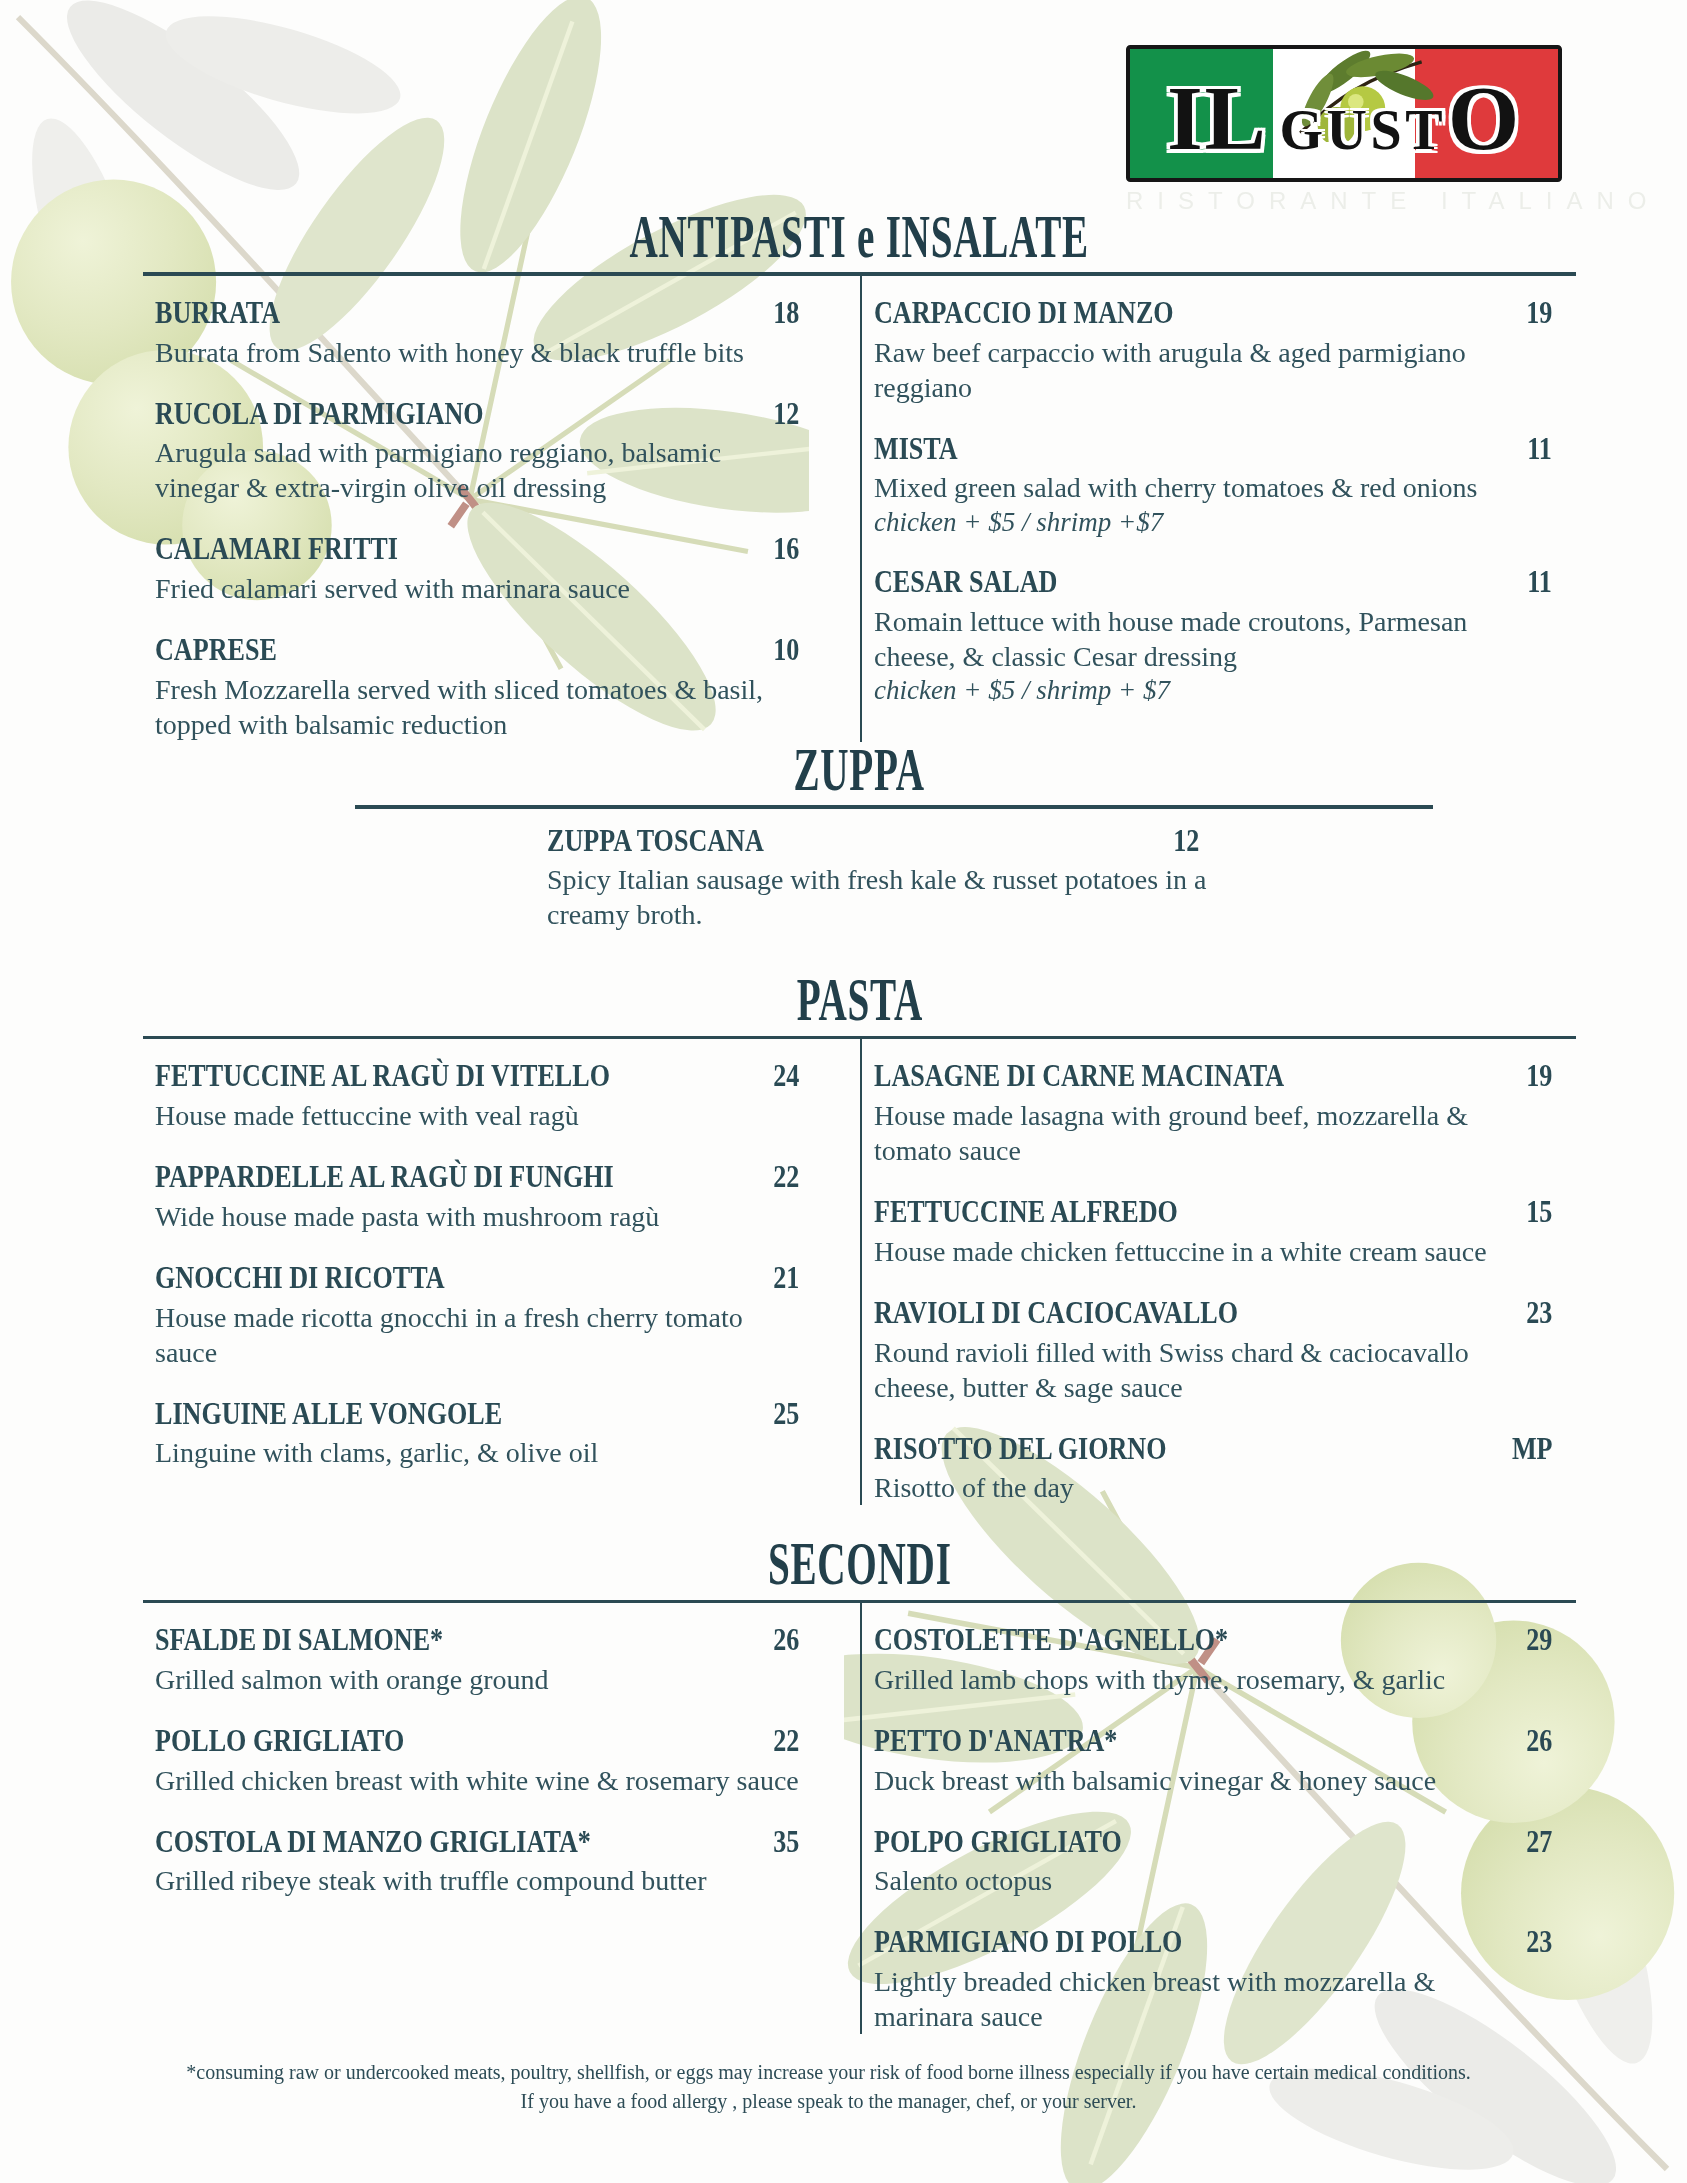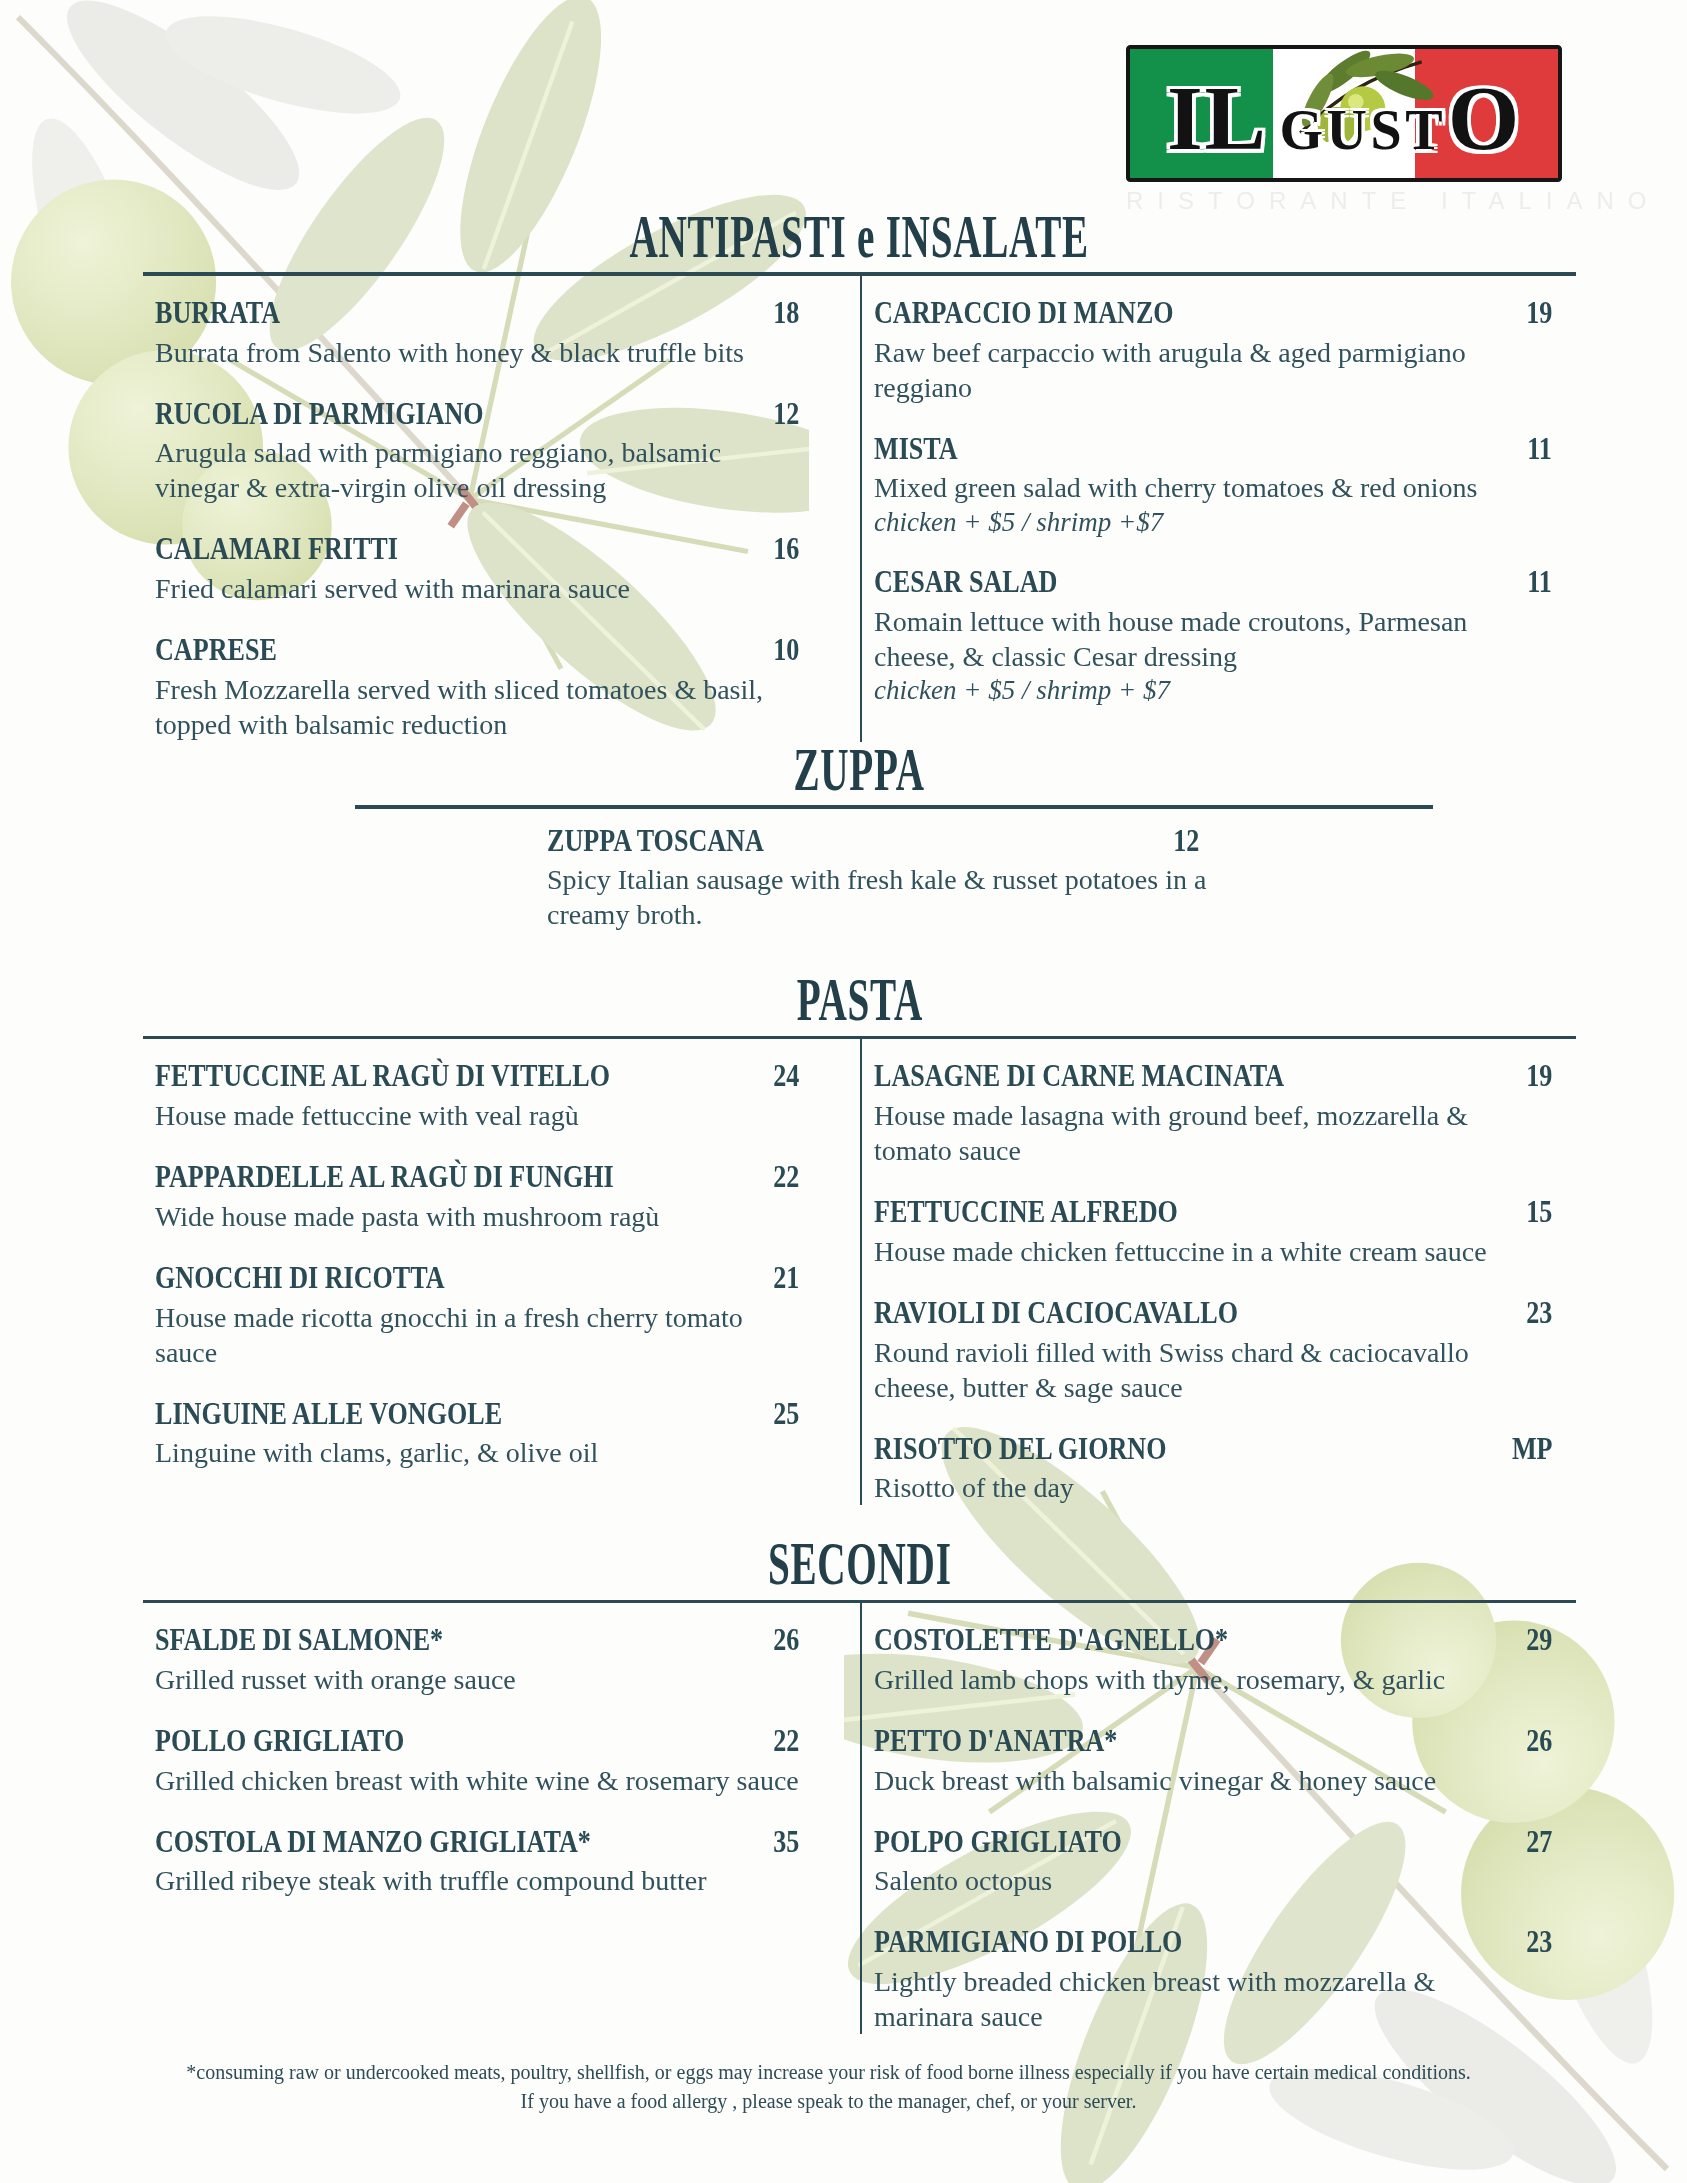--- a/index.html
+++ b/index.html
@@ -275,21 +275,21 @@
     <section class="menu-section">
       <div class="section-title"><span class="stretch">SECONDI</span></div>
       <div class="rule"></div>
       <div class="cols">
         <div class="col col-left">
           <div class="item">
             <div class="item-head">
               <span class="item-name">SFALDE DI SALMONE*</span>
               <span class="item-price">26</span>
             </div>
-            <div class="item-desc">Grilled russet with orange sauce</div>
+            <div class="item-desc">Grilled salmon with orange ground</div>
           </div>
           <div class="item">
             <div class="item-head">
               <span class="item-name">POLLO GRIGLIATO</span>
               <span class="item-price">22</span>
             </div>
             <div class="item-desc">Grilled chicken breast with white wine &amp; rosemary sauce</div>
           </div>
           <div class="item">
             <div class="item-head">

